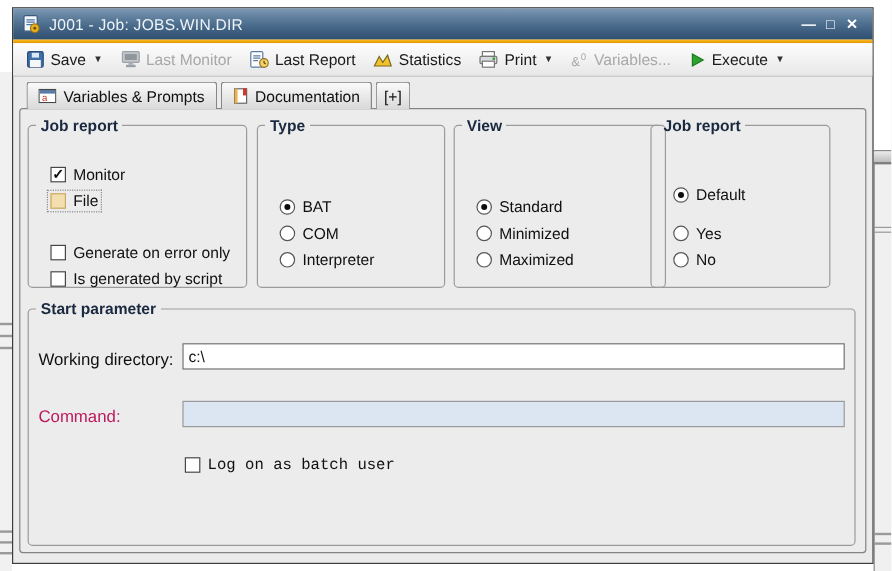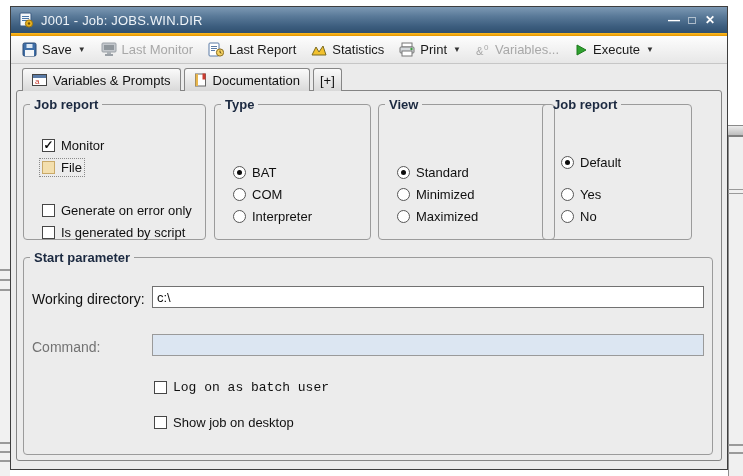--- a/index.html
+++ b/index.html
@@ -43,21 +43,21 @@
 
   .row { position:absolute; display:flex; align-items:center; gap:6px; font-size:13px; color:#101010; white-space:nowrap; }
   .row.focused { outline:1px dotted #8a8a8a; padding:1px 2px; margin:-1px -2px; }
   .cb { width:13px; height:13px; background:#fff; border:1px solid #464646; display:flex; align-items:center; justify-content:center; font-size:12px; font-weight:bold; color:#0c0c0c; flex:0 0 auto; }
   .cb.checked::before { content:"✓"; margin-top:-2px; }
   .cb.tan { background:#f3dfae; border-color:#c9a968; }
   .radio { width:13px; height:13px; border:1px solid #565656; border-radius:50%; background:#fff; position:relative; flex:0 0 auto; }
   .radio.selected::after { content:""; position:absolute; left:3px; top:3px; width:5px; height:5px; border-radius:50%; background:#0c0c0c; }
 
   .field-label { position:absolute; font-size:14px; color:#101010; }
-  .field-label.disabled { color:#737373; }
+  .field-label.disabled { color:#be185d; }
   .tfield { position:absolute; height:22px; border:1px solid #717171; background:#fff; font-family:"Liberation Sans", sans-serif; font-size:13px; color:#101010; padding:0 4px; }
   .tfield.disabled { background:#dce6f2; border-color:#9a9a9a; }
 </style>
 </head>
 <body>
 
 <div class="stage">
 
   <div class="bg-left">
     <div class="bl-white"></div>
@@ -252,21 +252,17 @@
       <fieldset class="group" style="left:6px; top:159px; width:690px; height:205px;">
         <legend>Start parameter</legend>
         <span class="field-label" style="left:8px; top:26px;">Working directory:</span>
         <input class="tfield" style="left: 128px; top: 21px; width: 552px;" type="text" value="c:\">
         <span class="field-label disabled" style="left:8px; top:74px;">Command:</span>
         <input class="tfield disabled" style="left: 128px; top: 69px; width: 552px;" type="text" disabled="" value="">
         <div class="row" style="left:130px; top:115px;font-family:Liberation Mono, monospace;">
           <span class="cb"></span>
           <span>Log on as batch user</span>
         </div>
-        <div class="row" style="left:130px; top:150px;">
-          <span class="cb"></span>
-          <span>Show job on desktop</span>
-        </div>
       </fieldset>
 
     </div>
   </div>
 </div>
 
 </body></html>

